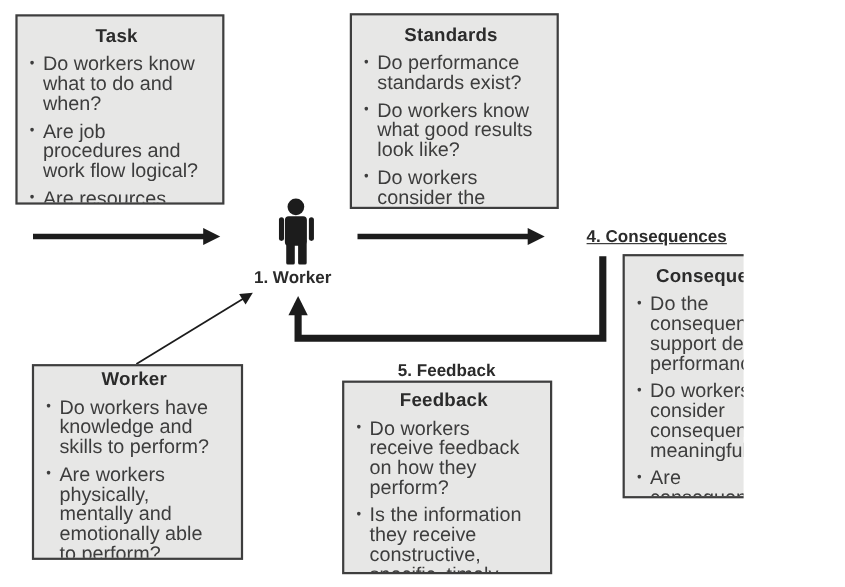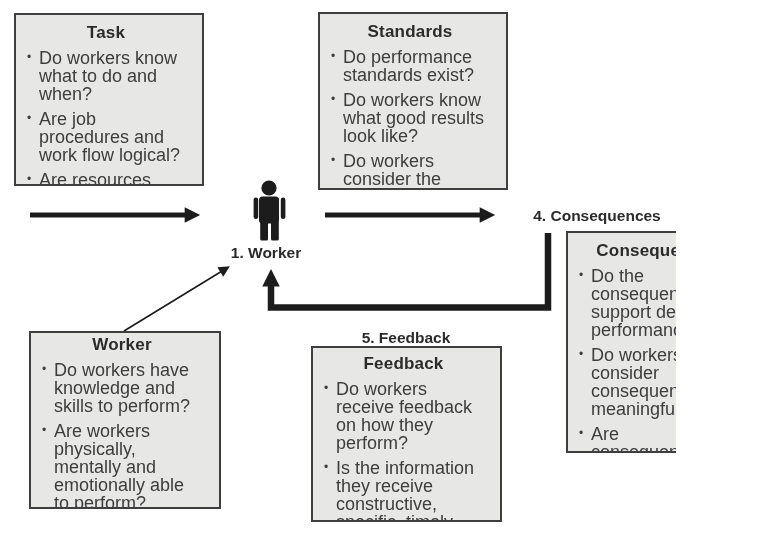--- a/index.html
+++ b/index.html
@@ -46,21 +46,21 @@
   .box-feedback{left:311px;top:346px;width:191px;height:176px;padding-top:4px;}
   .flow-label{
     position:absolute;
     font-size:15.5px;font-weight:600;
     color:var(--label,#2b2b2b);
     text-align:center;line-height:19px;
     white-space:nowrap;
   }
   .label-input{left:40px;top:192px;width:115px;}
   .label-output{left:338px;top:192px;width:115px;}
-  .label-consequences{left:527px;top:206px;width:140px;}
+  .label-consequences{left:527px;top:206px;width:140px;text-decoration:underline;}
   .label-worker{left:226px;top:243px;width:80px;}
   .label-feedback{left:356px;top:328px;width:100px;}
 </style>
 </head>
 <body>
 
 <div class="canvas">
 
   <svg class="connectors" viewBox="0 0 768 534" xmlns="http://www.w3.org/2000/svg">
     <defs>

